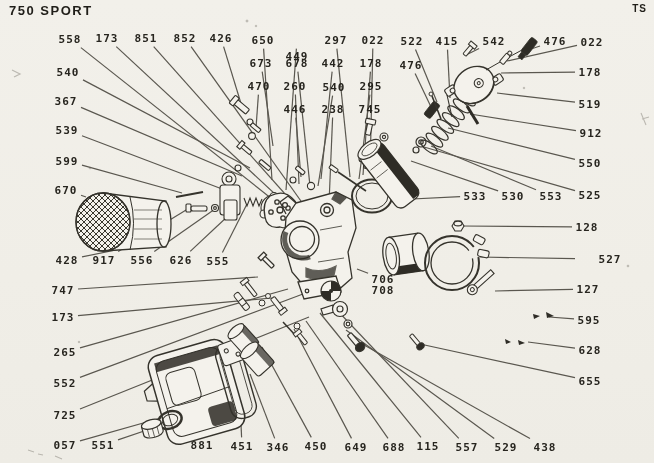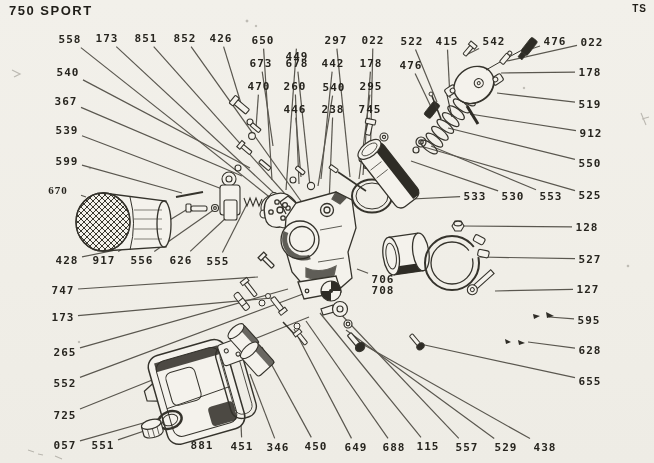--- a/index.html
+++ b/index.html
@@ -446,28 +446,28 @@
       <div class="callout" style="left: 591px; top: 133px;">912</div>
       <div class="callout" style="left: 590px; top: 163px;">550</div>
       <div class="callout" style="left: 590px; top: 195px;">525</div>
       <div class="callout" style="left: 551px; top: 196px;">553</div>
       <div class="callout" style="left: 513px; top: 196px;">530</div>
       <div class="callout" style="left: 475px; top: 196px;">533</div>
       <div class="callout" style="left: 68px; top: 72px;">540</div>
       <div class="callout" style="left: 66px; top: 101px;">367</div>
       <div class="callout" style="left: 67px; top: 130px;">539</div>
       <div class="callout" style="left: 67px; top: 161px;">599</div>
-      <div class="callout" style="left: 58px; top: 190px; font-family: Liberation Serif, serif;">670</div>
+      <div class="callout" style="left: 66px; top: 190px;">670</div>
       <div class="callout" style="left: 587px; top: 227px;">128</div>
       <div class="callout" style="left: 67px; top: 260px;">428</div>
       <div class="callout" style="left: 104px; top: 260px;">917</div>
       <div class="callout" style="left: 142px; top: 260px;">556</div>
       <div class="callout" style="left: 181px; top: 260px;">626</div>
       <div class="callout" style="left: 218px; top: 261px;">555</div>
-      <div class="callout" style="left: 590px; top: 259px;">527</div>
+      <div class="callout" style="left: 610px; top: 259px;">527</div>
       <div class="callout" style="left: 383px; top: 279px;">706</div>
       <div class="callout" style="left: 383px; top: 290px;">708</div>
       <div class="callout" style="left: 588px; top: 289px;">127</div>
       <div class="callout" style="left: 63px; top: 290px;">747</div>
       <div class="callout" style="left: 63px; top: 317px;">173</div>
       <div class="callout" style="left: 589px; top: 320px;">595</div>
       <div class="callout" style="left: 65px; top: 352px;">265</div>
       <div class="callout" style="left: 590px; top: 350px;">628</div>
       <div class="callout" style="left: 65px; top: 383px;">552</div>
       <div class="callout" style="left: 590px; top: 381px;">655</div>

